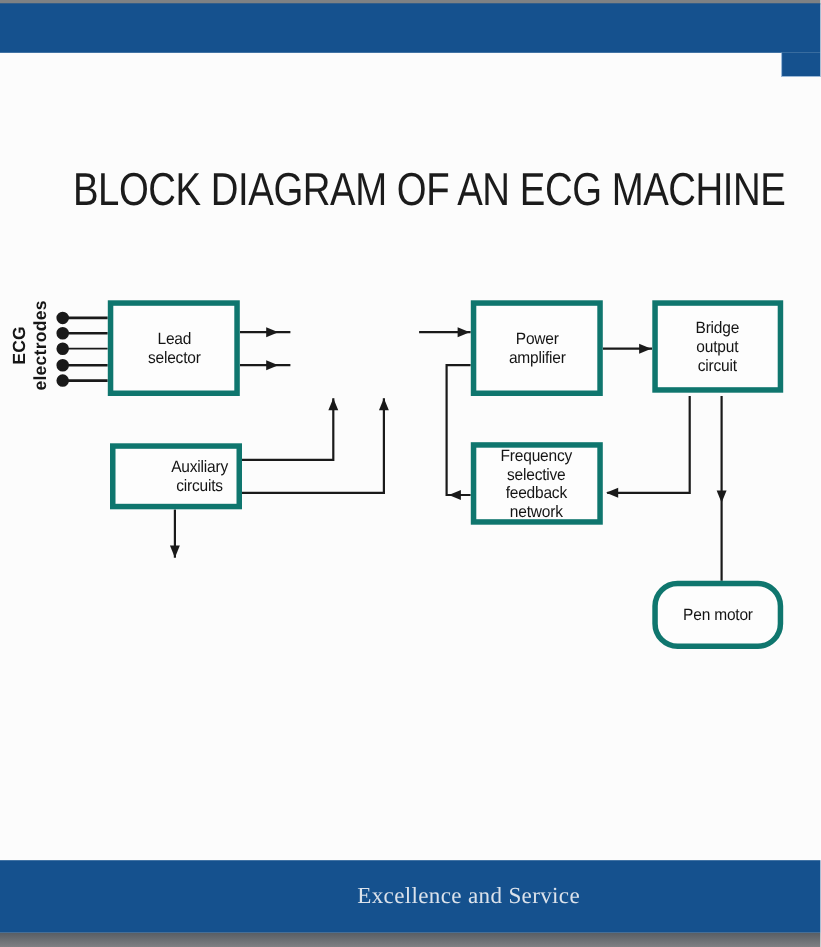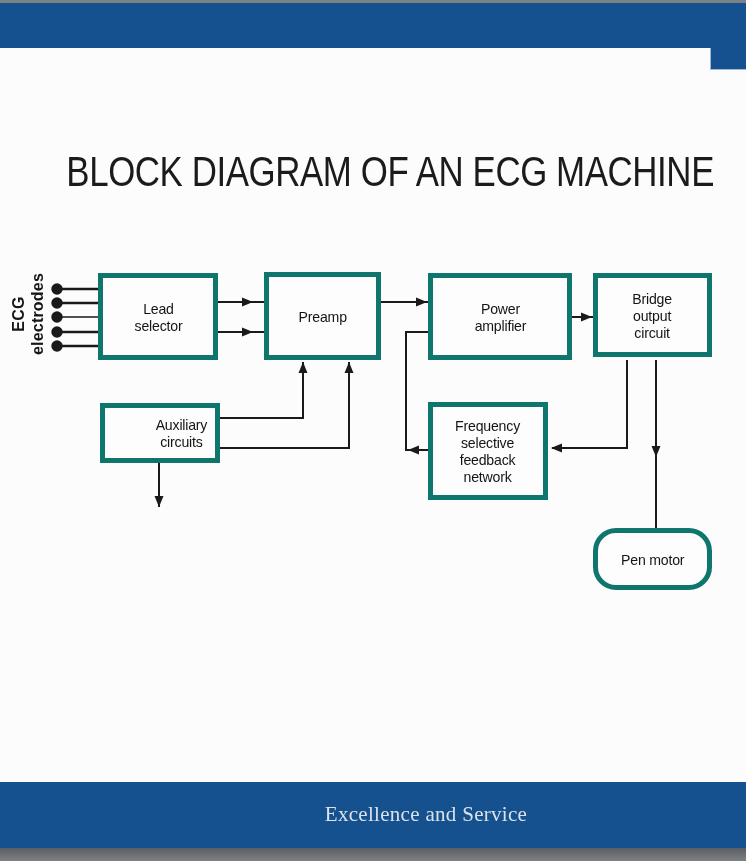--- a/index.html
+++ b/index.html
@@ -53,24 +53,24 @@
   .block span {
     display:inline-block;
     font-size:15px; line-height:17px; color:#141414;
     letter-spacing:-0.2px;
     white-space:pre-line;
     transform:scaleX(0.94); transform-origin:center;
   }
 
   .b-lead    { left:98px;  top:273px; width:120px; height:87px; }
   .b-preamp  { left:264px; top:272px; width:117px; height:88px; }
-  .b-power   { left:428px; top:273px; width:144px; height:87px;justify-content:center; }
+  .b-power   { left:428px; top:273px; width:120px; height:87px;justify-content:center; }
   .b-bridge  { left:593px; top:273px; width:119px; height:84px; }
   .b-aux     { left:100px; top:403px; width:120px; height:60px;padding-left:42px; }
-  .b-fsfn    { left:428px; top:402px; width:120px; height:98px; }
+  .b-fsfn    { left:428px; top:402px; width:120px; height:75px; }
   .b-chart   { left:99px;  top:508px; width:120px; height:87px; }
   .b-pen     { left:593px; top:528px; width:119px; height:62px;border-radius:23px; }
 
   .v-label {
     position:absolute; left:-20px; top:295px; width:96px; height:38px;
     transform:rotate(-90deg); transform-origin:center;
     font-weight:700; font-size:16px; line-height:19px; color:#161616;
     text-align:center; white-space:pre-line; letter-spacing:0.2px;
   }
 
@@ -145,23 +145,20 @@
     </g>
   </svg>
 
   <div class="v-label">ECG
 electrodes</div>
 
   <div class="block b-lead">
     <span>Lead
 selector</span>
   </div>
-  <div class="block b-preamp">
-    <span>Preamp</span>
-  </div>
   <div class="block b-power">
     <span>Power
 amplifier</span>
   </div>
   <div class="block b-bridge">
     <span>Bridge
 output
 circuit</span>
   </div>
   <div class="block b-aux">

